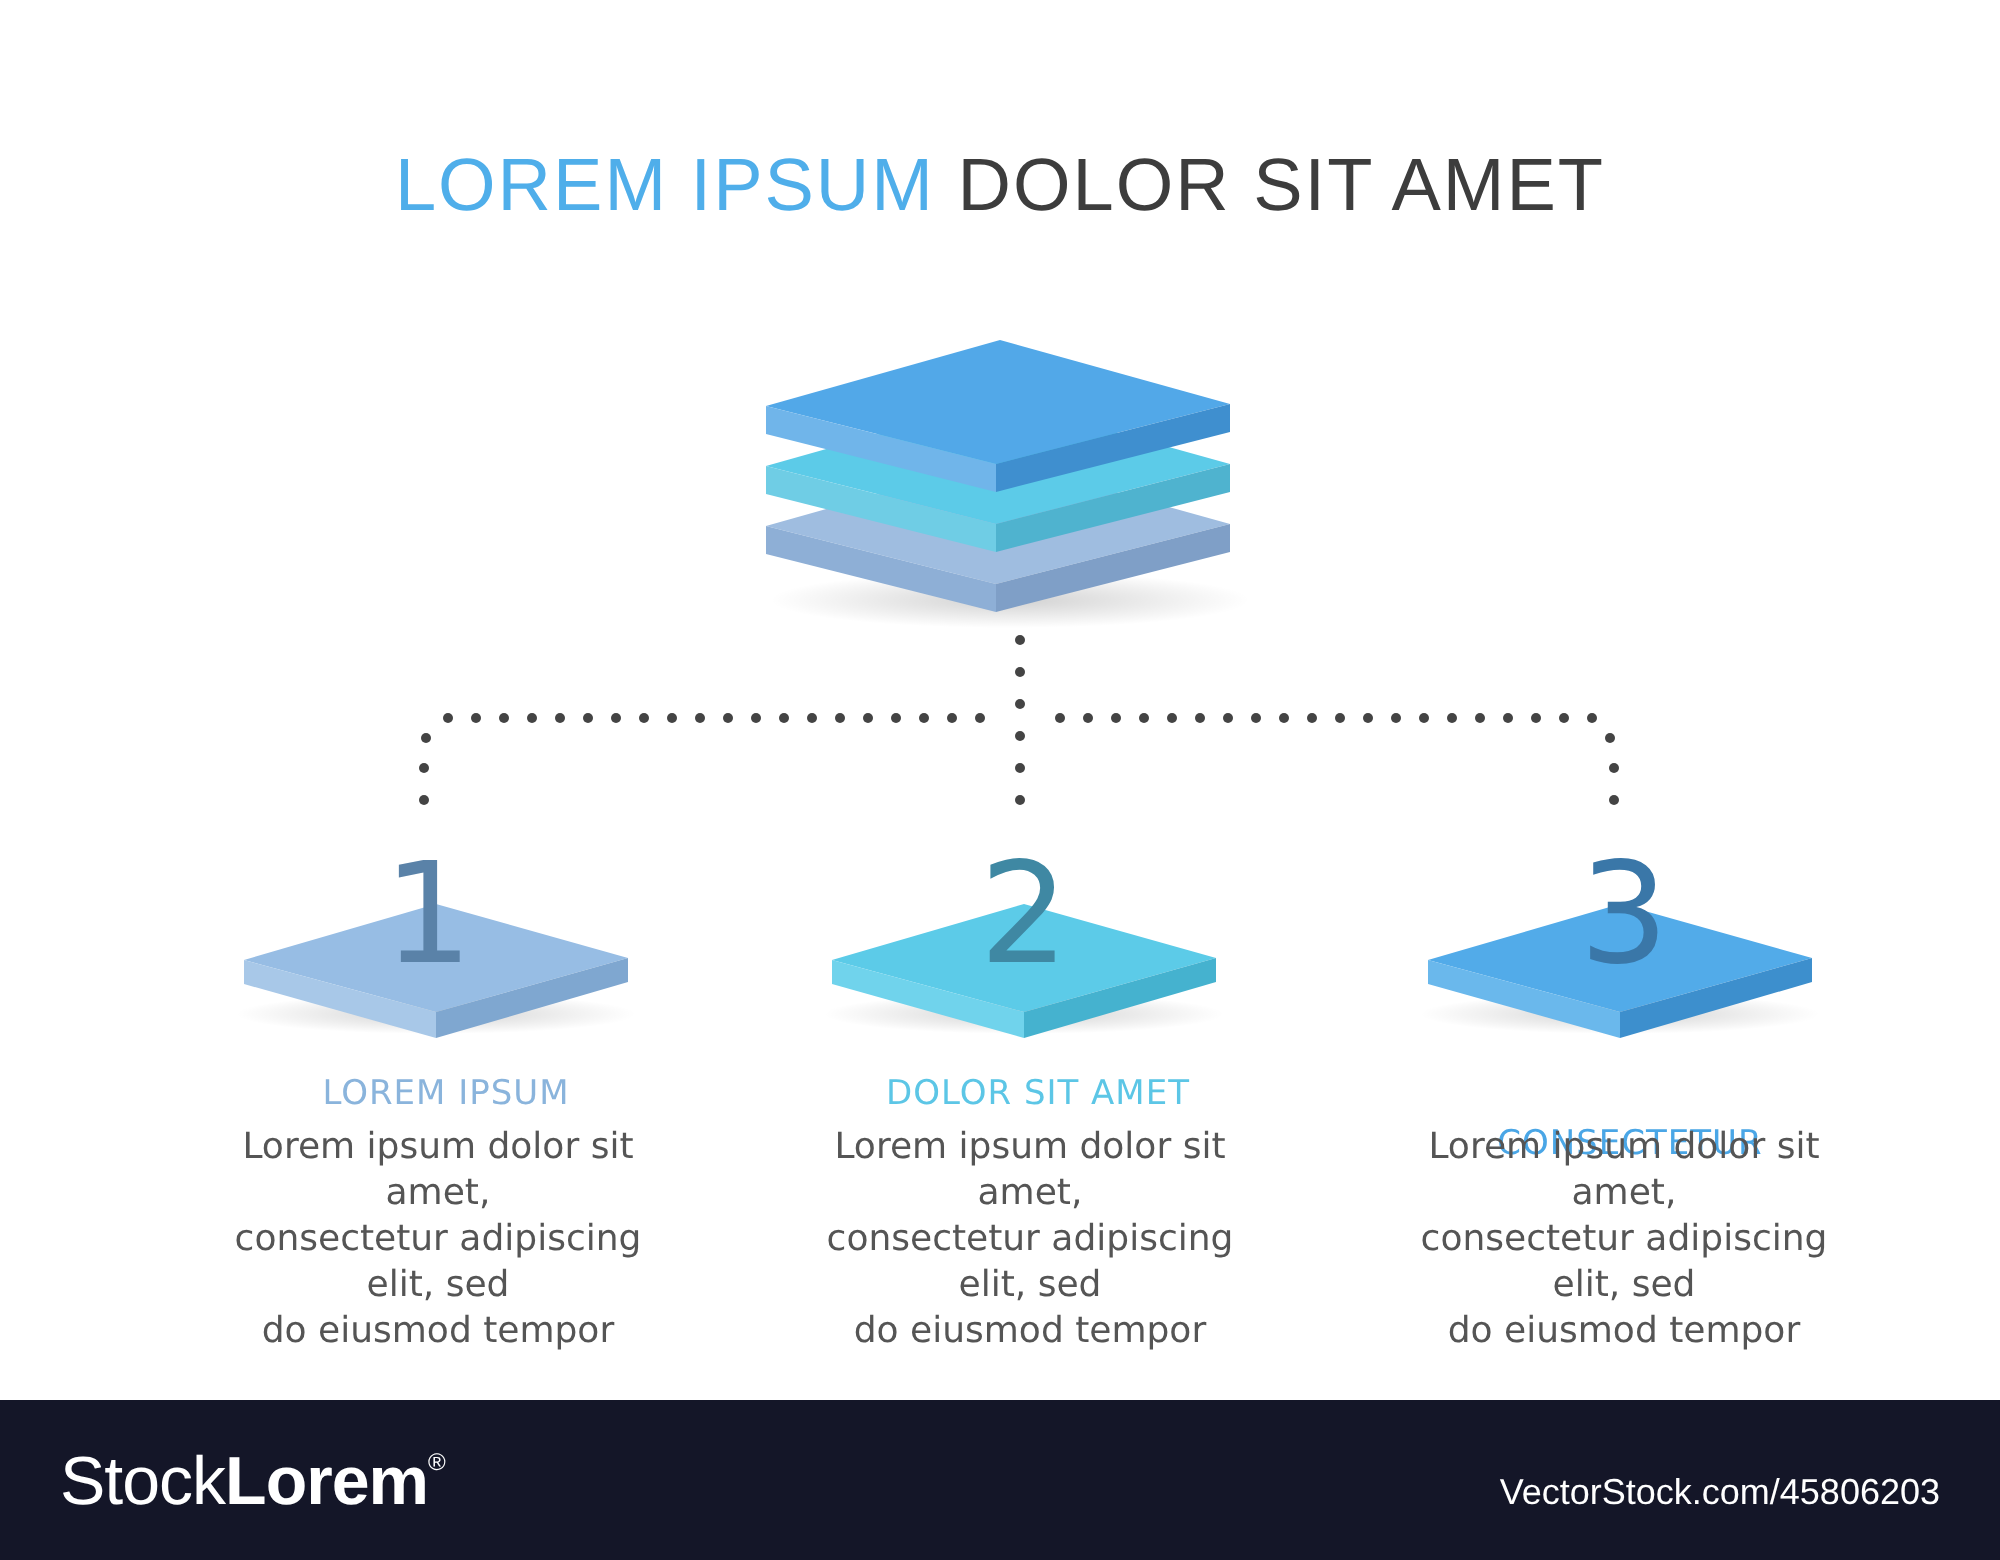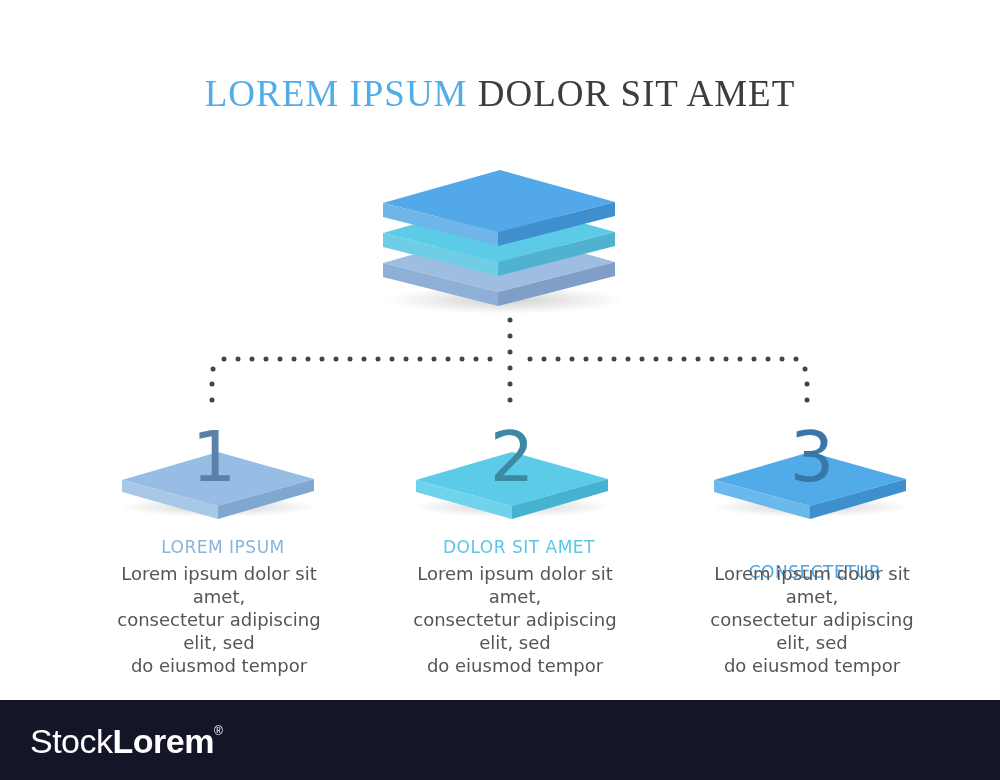--- a/index.html
+++ b/index.html
@@ -1,18 +1,18 @@
 <!DOCTYPE html>
 <html><head>
 <meta charset="utf-8">
 <style>
   html, body { margin: 0; padding: 0; }
   body { width: 1000px; height: 780px; background: #ffffff; position: relative; overflow: hidden; font-family: "Liberation Sans", sans-serif; }
   .canvas { position: absolute; left: 0; top: 0; width: 1000px; height: 700px; background: #ffffff; }
-  .title { position: absolute; top: 72px; left: 0; width: 1000px; text-align: center; font-size: 37px; letter-spacing: 1px; font-family: Liberation Serif, serif; font-weight: normal; }
+  .title { position: absolute; top: 72px; left: 0; width: 1000px; text-align: center; font-size: 37px; letter-spacing: 1px; font-family: Liberation Sans, sans-serif; font-weight: normal; }
   .title .t1 { color: #4faeea; }
   .title .t2 { color: #3d3d3d; }
   svg.art { position: absolute; left: 0; top: 0; }
   .step-title { position: absolute; width: 260px; text-align: center; font-size: 17px; font-family: "DejaVu Sans", sans-serif; letter-spacing: 0.5px; }
   .step-text { position: absolute; width: 230px; text-align: center; font-size: 18px; line-height: 23px; color: #555555; font-family: "DejaVu Sans", sans-serif; }
   .footer { position: absolute; left: 0; top: 700px; width: 1000px; height: 80px; background: #141628; }
   .logo { position: absolute; left: 30px; top: 22px; font-size: 34px; color: #ffffff; font-family: "Liberation Sans", sans-serif; letter-spacing: -0.5px; }
   .logo .b { font-weight: bold; }
   .logo sup { font-size: 12px; vertical-align: top; position: relative; top: 2px; }
   .ref { position: absolute; right: 30px; top: 36px; font-size: 18px; color: #ffffff; font-family: "Liberation Sans", sans-serif; }
@@ -153,13 +153,14 @@
     <div>Lorem ipsum dolor sit amet,</div>
     <div>consectetur adipiscing elit, sed</div>
     <div>do eiusmod tempor</div>
   </div>
 </div>
 
 <div class="footer">
   <div class="logo">
     <span>Stock</span><span class="b">Lorem</span><sup>®</sup>
   </div>
+  <div class="ref">VectorStock.com/45806203</div>
 </div>
 
 </body></html>

